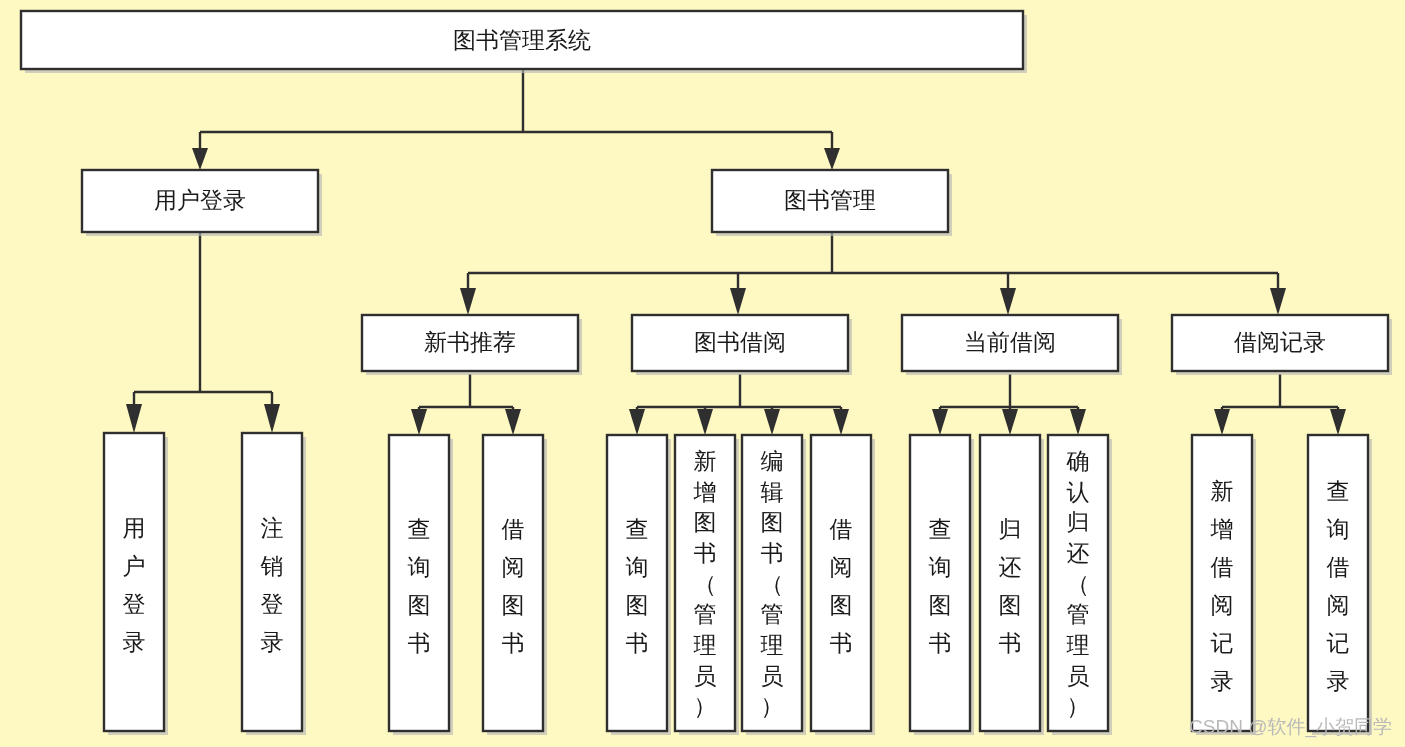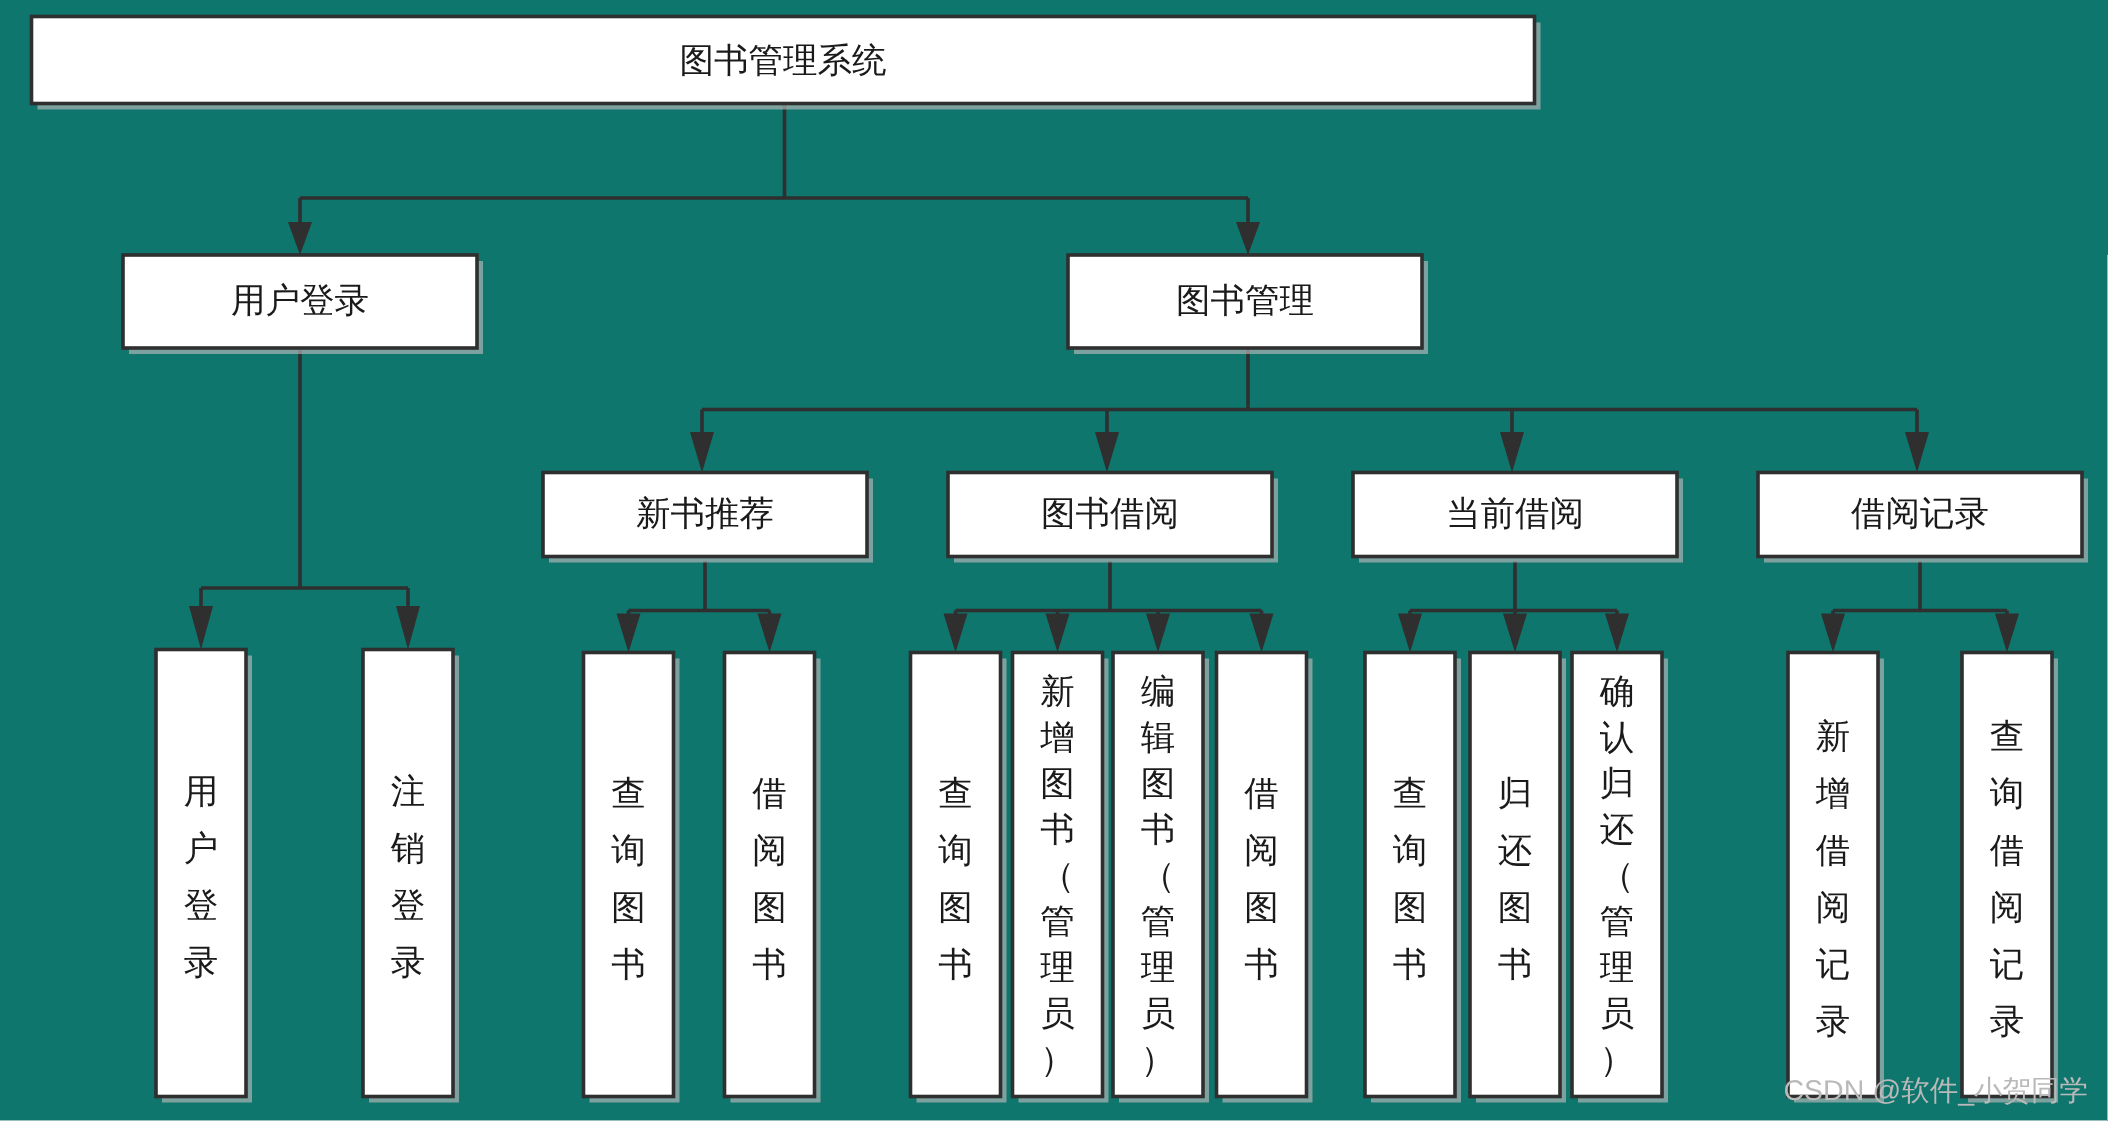--- a/index.html
+++ b/index.html
@@ -11,21 +11,21 @@
   body {
     width: 1405px;
     height: 747px;
     font-family: "Liberation Sans", "DejaVu Sans", sans-serif;
     overflow: hidden;
   }
   #diagram-root {
     position: relative;
     width: 1405px;
     height: 747px;
-    background: #0f766e;
+    background: #fef9c3;
   }
   svg#diagram-svg {
     position: absolute;
     left: 0;
     top: 0;
     width: 1405px;
     height: 747px;
     display: block;
   }
   .node-box {

